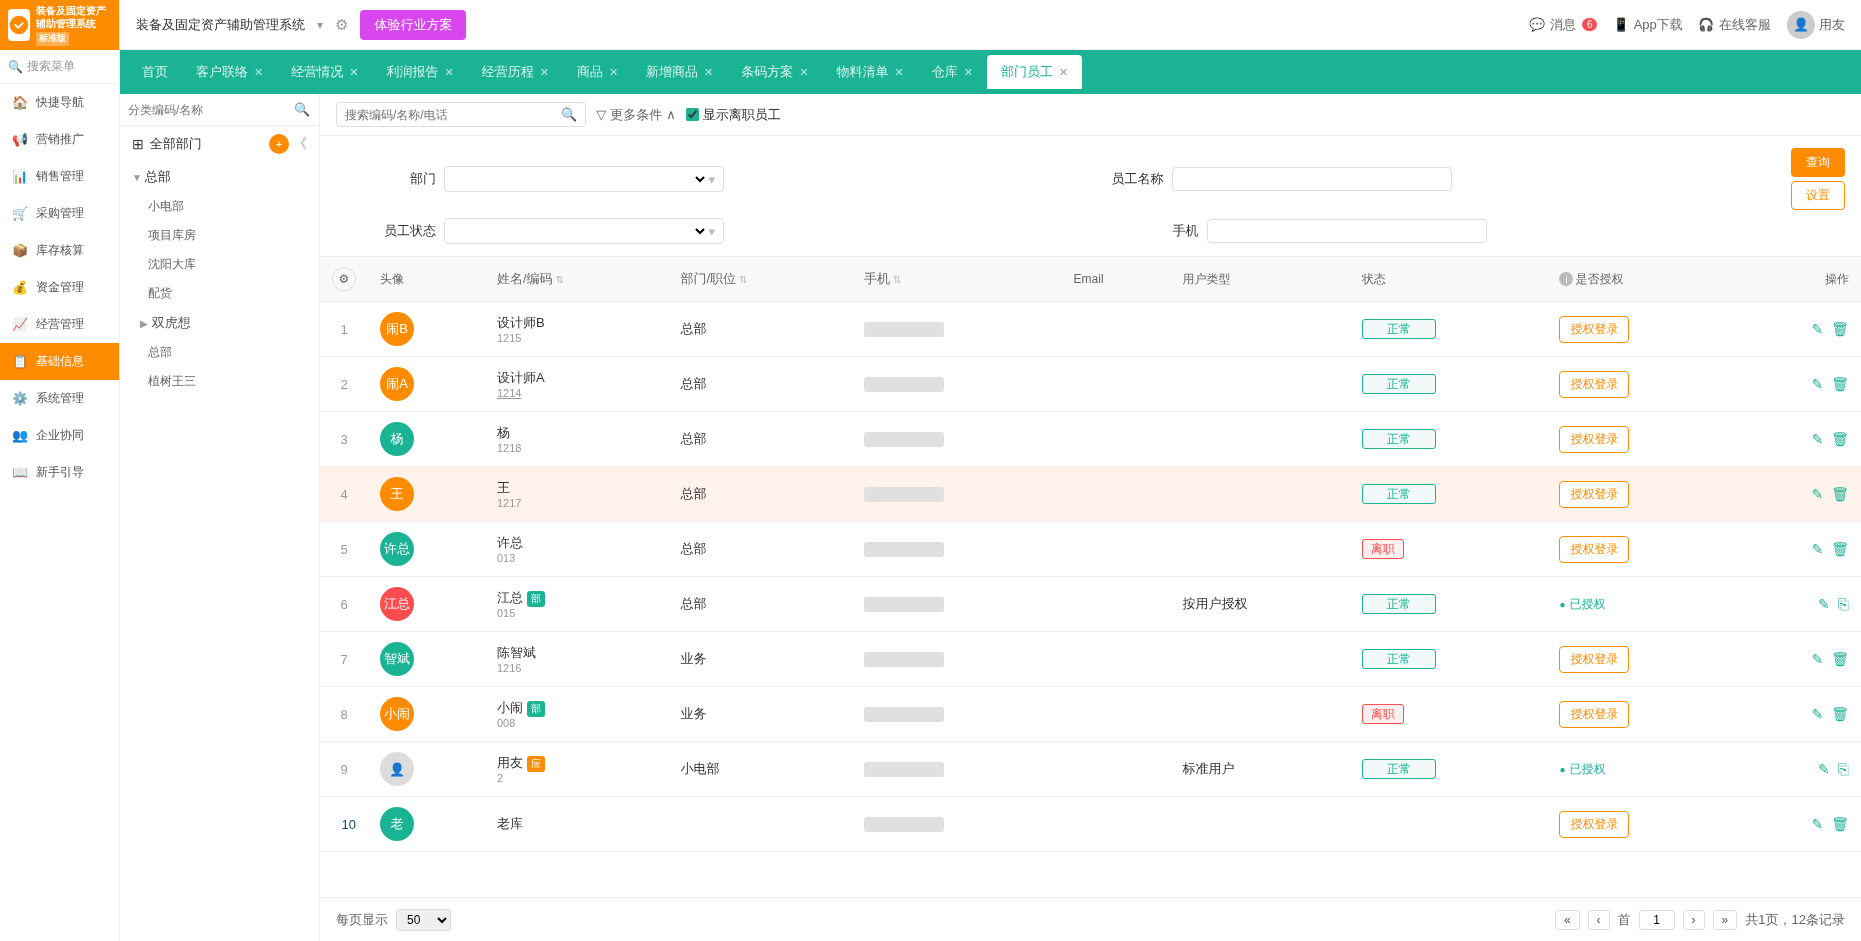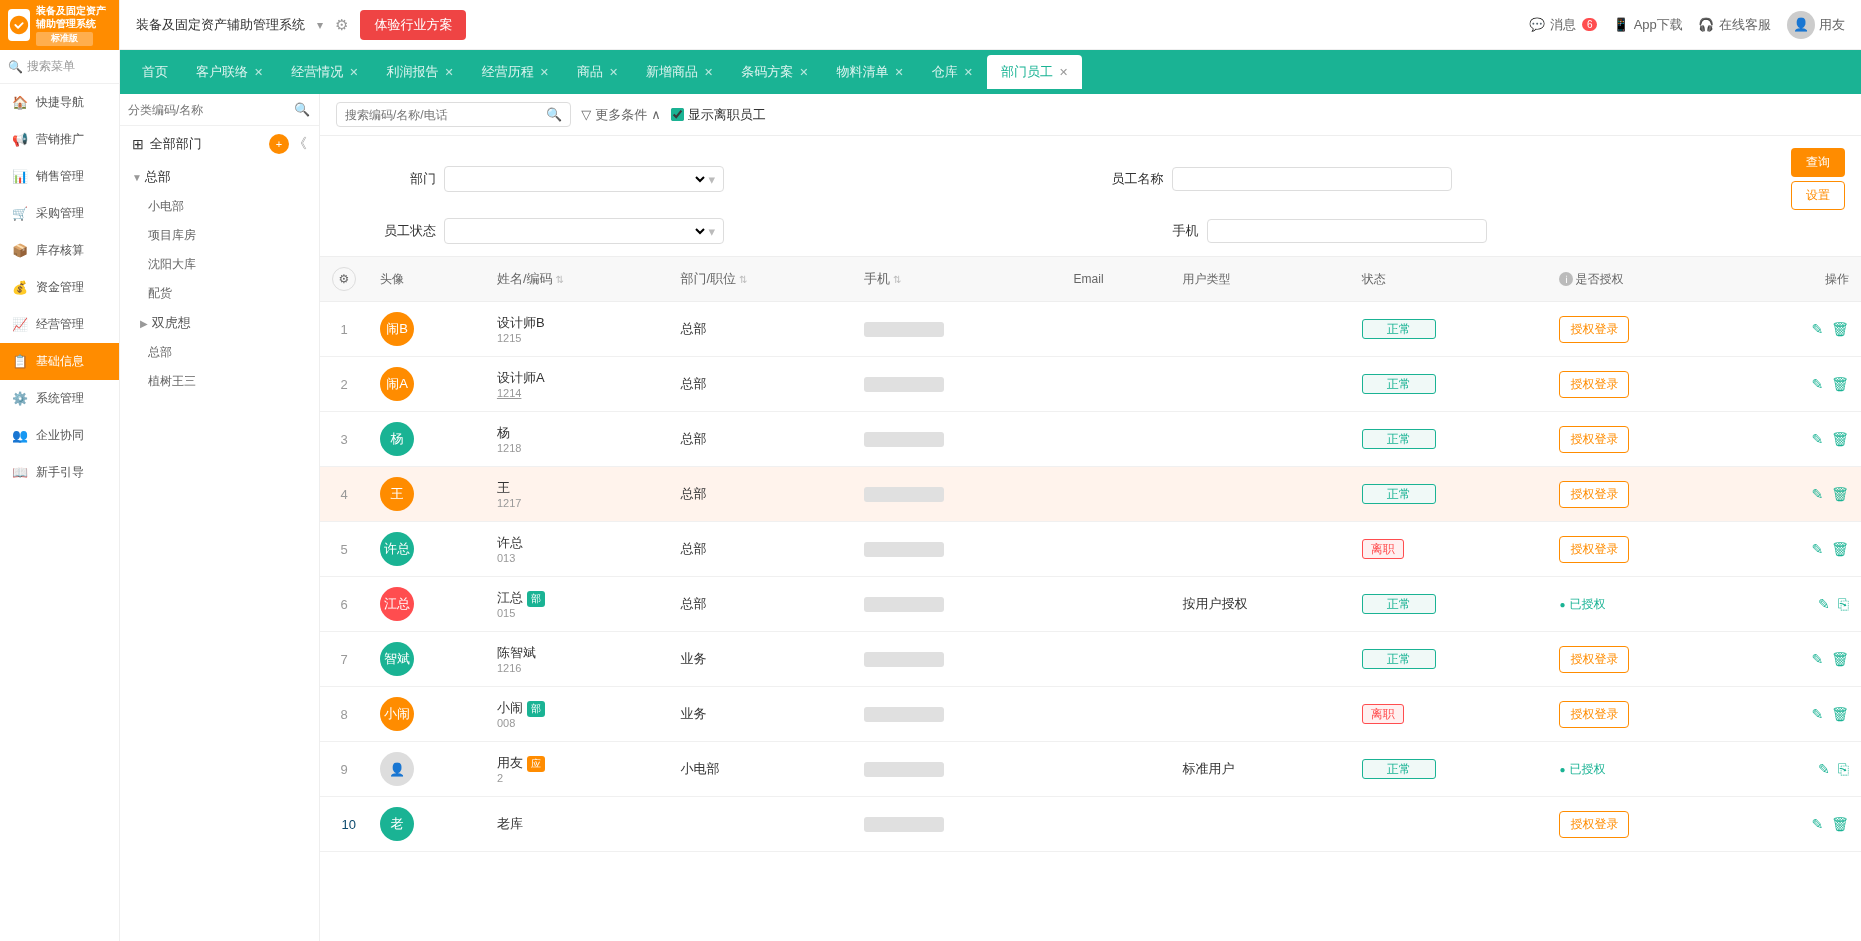--- a/index.html
+++ b/index.html
@@ -4,38 +4,38 @@
   <style>
     * { box-sizing: border-box; margin: 0; padding: 0; font-family: "Microsoft YaHei", "PingFang SC", sans-serif; font-size: 13px; }
     body { background: #f5f5f5; display: flex; height: 941px; overflow: hidden; }
 
     
     .sidebar { width: 120px; background: #fff; display: flex; flex-direction: column; border-right: 1px solid #eee; flex-shrink: 0; }
     .sidebar-logo { background: #ff8c00; color: #fff; padding: 10px 8px; display: flex; align-items: center; gap: 6px; font-size: 12px; font-weight: bold; height: 50px; }
     .sidebar-logo-icon { width: 32px; height: 32px; background: #fff; border-radius: 4px; display: flex; align-items: center; justify-content: center; }
     .sidebar-logo-icon svg { width: 22px; height: 22px; }
     .sidebar-logo-text { font-size: 11px; line-height: 1.3; color: #fff; }
-    .sidebar-logo-badge { font-size: 9px; background: rgba(255,255,255,0.3); border-radius: 2px; padding: 1px 15px; margin-top: 2px; display: inline-block; }
+    .sidebar-logo-badge { font-size: 9px; background: rgba(255,255,255,0.3); border-radius: 2px; padding: 1px 3px; margin-top: 2px; display: inline-block; }
     .sidebar-search { padding: 8px; border-bottom: 1px solid #f0f0f0; display: flex; align-items: center; gap: 4px; color: #666; cursor: pointer; }
     .sidebar-search span { font-size: 12px; color: #999; }
     .sidebar-nav-item { display: flex; align-items: center; gap: 8px; padding: 10px 12px; cursor: pointer; color: #555; font-size: 13px; }
     .sidebar-nav-item.active { background: #ff8c00; color: #fff; }
     .sidebar-nav-item .nav-icon { width: 16px; height: 16px; display: flex; align-items: center; justify-content: center; flex-shrink: 0; }
     .sidebar-nav-item .nav-label { font-size: 12px; }
 
     
     .main { flex: 1; display: flex; flex-direction: column; overflow: hidden; }
 
     
     .topbar { height: 50px; background: #fff; display: flex; align-items: center; justify-content: space-between; padding: 0 16px; border-bottom: 1px solid #eee; flex-shrink: 0; }
     .topbar-left { display: flex; align-items: center; gap: 12px; }
     .topbar-title { font-size: 13px; color: #333; }
     .topbar-arrow { color: #999; font-size: 12px; }
     .topbar-gear { color: #999; cursor: pointer; font-size: 15px; }
-    .topbar-btn { background: #ef4444; color: #fff; border: none; border-radius: 4px; padding: 6px 14px; font-size: 13px; cursor: pointer; }
+    .topbar-btn { background: #d946ef; color: #fff; border: none; border-radius: 4px; padding: 6px 14px; font-size: 13px; cursor: pointer; }
     .topbar-right { display: flex; align-items: center; gap: 16px; color: #666; font-size: 13px; }
     .topbar-right-item { display: flex; align-items: center; gap: 4px; cursor: pointer; }
     .badge { background: #ff4d4f; color: #fff; border-radius: 8px; font-size: 10px; padding: 1px 5px; margin-left: 2px; }
     .avatar { width: 28px; height: 28px; background: #ccc; border-radius: 50%; display: flex; align-items: center; justify-content: center; color: #fff; font-size: 12px; }
 
     
     .nav-tabs { height: 44px; background: #1ab394; display: flex; align-items: center; padding: 0 8px; flex-shrink: 0; overflow-x: auto; }
     .nav-tab { padding: 8px 14px; color: rgba(255,255,255,0.85); font-size: 13px; cursor: pointer; white-space: nowrap; border-radius: 4px 4px 0 0; display: flex; align-items: center; gap: 4px; }
     .nav-tab.active { background: #fff; color: #1ab394; font-weight: 500; }
     .nav-tab .tab-close { font-size: 11px; color: rgba(255,255,255,0.7); margin-left: 2px; }
@@ -59,21 +59,21 @@
     .tree-sub-item { padding: 6px 12px 6px 28px; font-size: 12px; color: #666; cursor: pointer; }
     .tree-item-with-arrow { padding: 6px 12px 6px 20px; font-size: 13px; color: #555; cursor: pointer; display: flex; align-items: center; }
     .tree-item-with-arrow::before { content: "▶ "; font-size: 10px; color: #999; margin-right: 4px; }
 
     
     .main-right { flex: 1; display: flex; flex-direction: column; overflow: hidden; background: #f5f5f5; }
 
     
     .filter-bar { background: #fff; padding: 8px 16px; display: flex; align-items: center; justify-content: space-between; border-bottom: 1px solid #eee; flex-shrink: 0; }
     .filter-bar-left { display: flex; align-items: center; gap: 10px; }
-    .filter-search { display: flex; align-items: center; gap: 1px; border: 1px solid #ddd; border-radius: 4px; padding: 4px 8px; }
+    .filter-search { display: flex; align-items: center; gap: 16px; border: 1px solid #ddd; border-radius: 4px; padding: 4px 8px; }
     .filter-search input { border: none; outline: none; font-size: 12px; width: 180px; }
     .filter-btn { display: flex; align-items: center; gap: 4px; color: #666; font-size: 12px; cursor: pointer; }
     .filter-checkbox { display: flex; align-items: center; gap: 4px; font-size: 12px; color: #333; }
     .filter-checkbox input[type=checkbox] { accent-color: #1ab394; }
     .filter-bar-right { display: flex; align-items: center; gap: 8px; }
     .btn-primary { background: #ff8c00; color: #fff; border: none; border-radius: 4px; padding: 6px 14px; font-size: 12px; cursor: pointer; display: flex; align-items: center; gap: 4px; }
     .btn-secondary { background: #fff; color: #555; border: 1px solid #ddd; border-radius: 4px; padding: 5px 10px; font-size: 12px; cursor: pointer; display: flex; align-items: center; gap: 4px; }
 
     
     .search-panel { background: #fff; padding: 12px 16px; border-bottom: 1px solid #eee; flex-shrink: 0; display: flex; flex-direction: column; gap: 8px; }
@@ -623,16 +623,34 @@
                 <div class="action-icons" style="justify-content:flex-end;">
                   <span class="action-icon">✎</span>
                   <span class="action-icon">🗑</span>
                 </div>
               </td>
             </tr>
           </tbody>
         </table>
       </div>
 
+      <div class="pagination">
+        <div class="pagination-left">
+          <span>每页显示</span>
+          <select class="pagination-select">
+            <option>50</option>
+            <option>100</option>
+          </select>
+        </div>
+        <div class="pagination-right">
+          <button class="page-btn">«</button>
+          <button class="page-btn">‹</button>
+          <span>首</span>
+          <input type="text" class="page-input" value="1" style="">
+          <button class="page-btn">›</button>
+          <button class="page-btn">»</button>
+          <span>共1页，12条记录</span>
+        </div>
+      </div>
 
     </div>
   </div>
 </div>
 
 </body></html>

